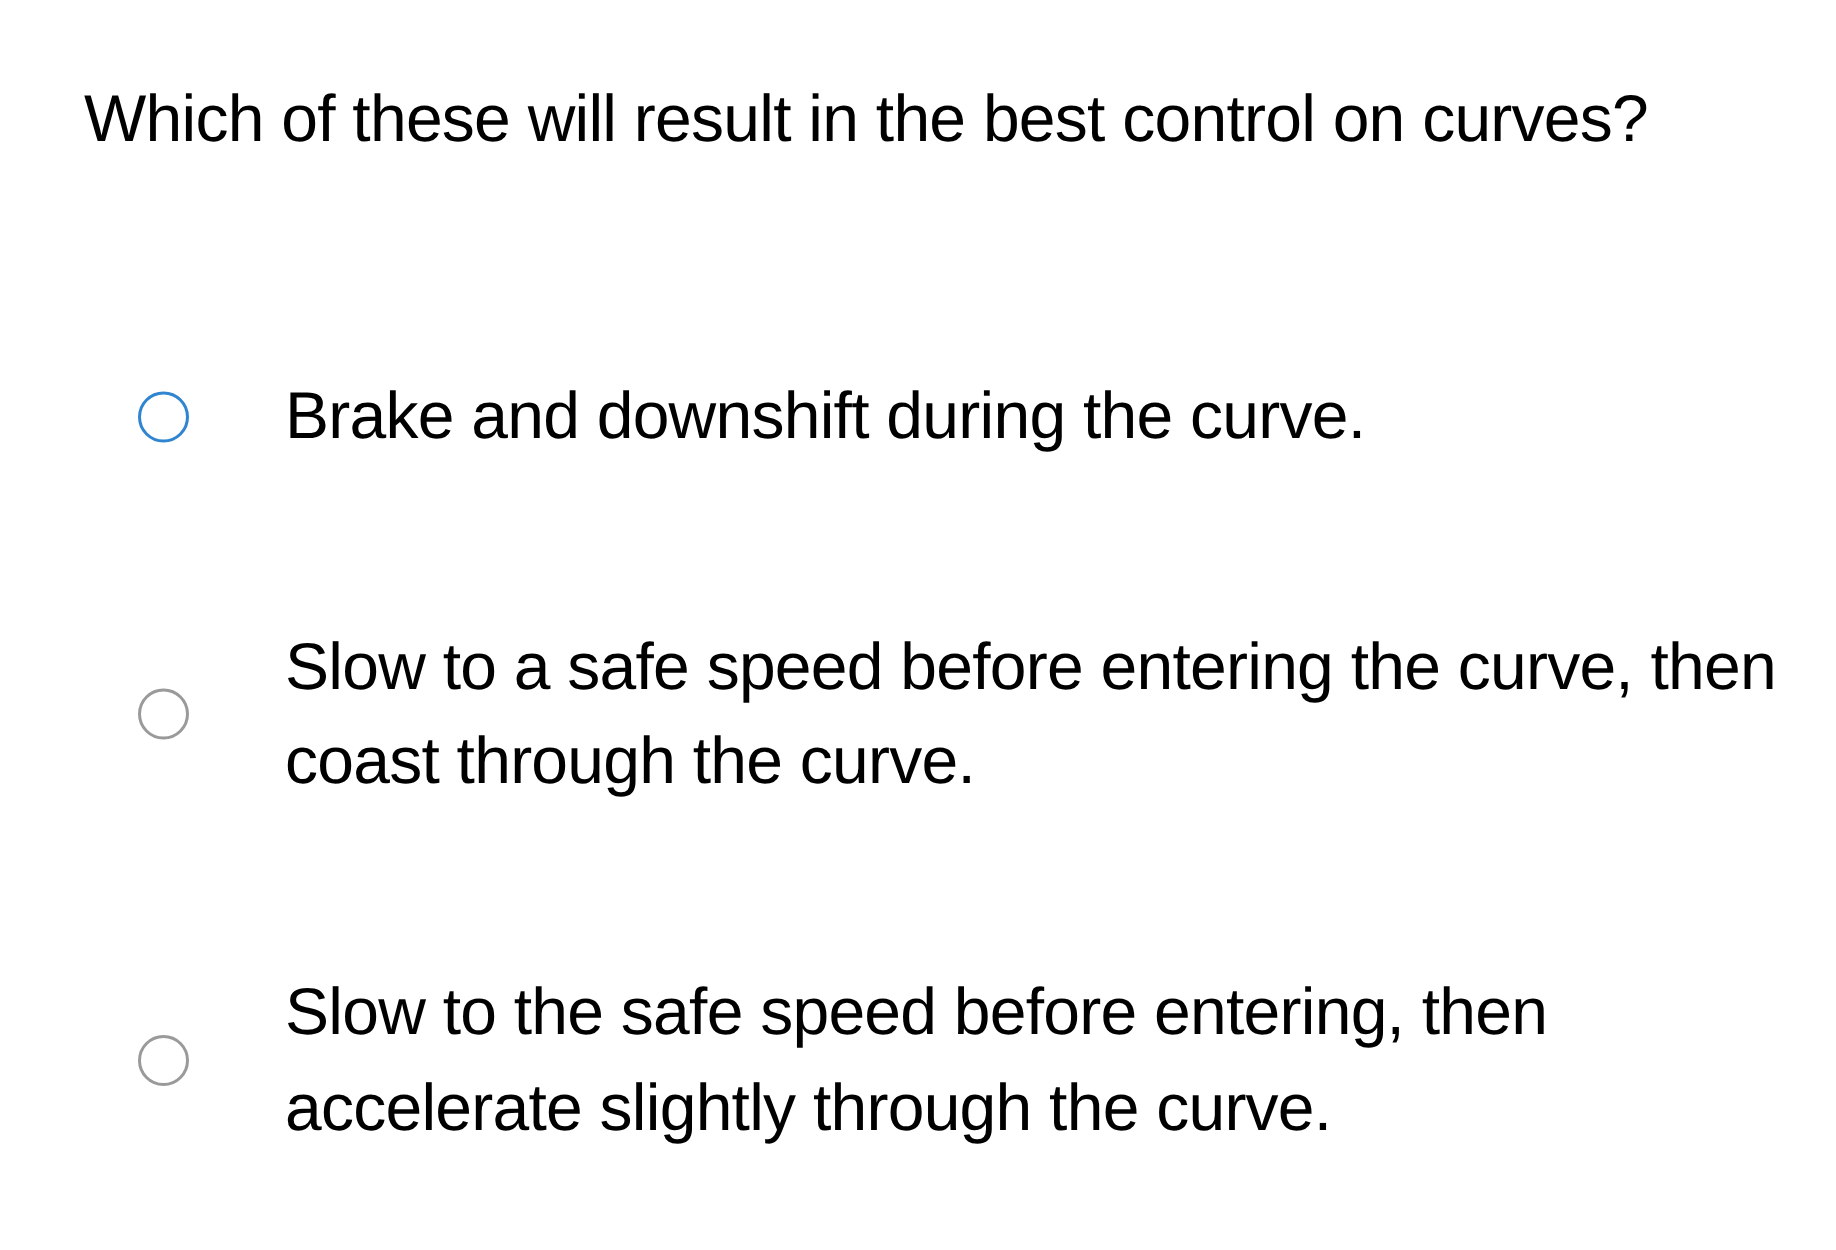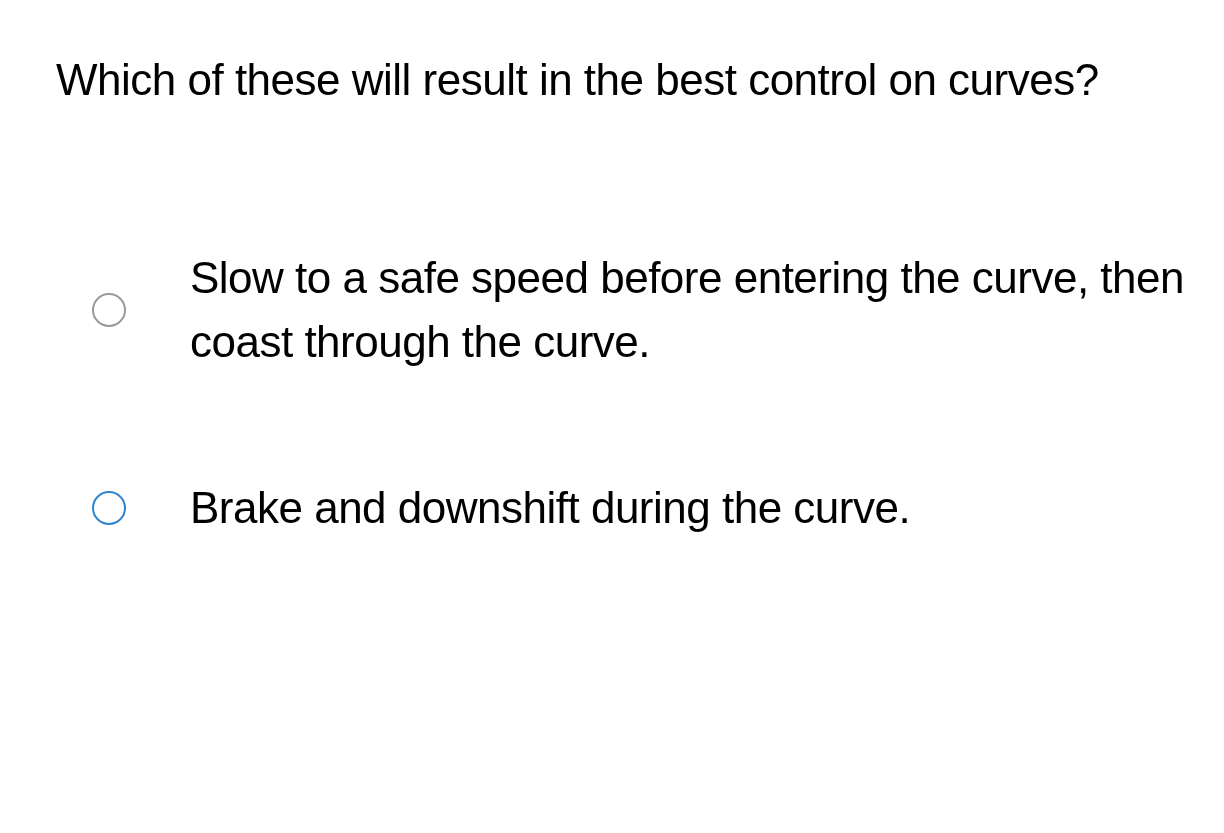--- a/index.html
+++ b/index.html
@@ -55,20 +55,24 @@
       color: #000000;
     }
   </style>
 </head>
 <body>
 
 <div class="question">Which of these will result in the best control on curves?</div>
 
 <div class="options">
   <div class="option">
+    <div class="radio radio-blue"></div>
+    <div class="option-text">Brake and downshift during the curve.</div>
+  </div>
+  <div class="option">
     <div class="radio radio-gray"></div>
     <div class="option-text">Slow to a safe speed before entering the curve, then coast through the curve.</div>
   </div>
   <div class="option">
-    <div class="radio radio-blue"></div>
-    <div class="option-text">Brake and downshift during the curve.</div>
+    <div class="radio radio-gray"></div>
+    <div class="option-text">Slow to the safe speed before entering, then accelerate slightly through the curve.</div>
   </div>
 </div>
 
 </body></html>

